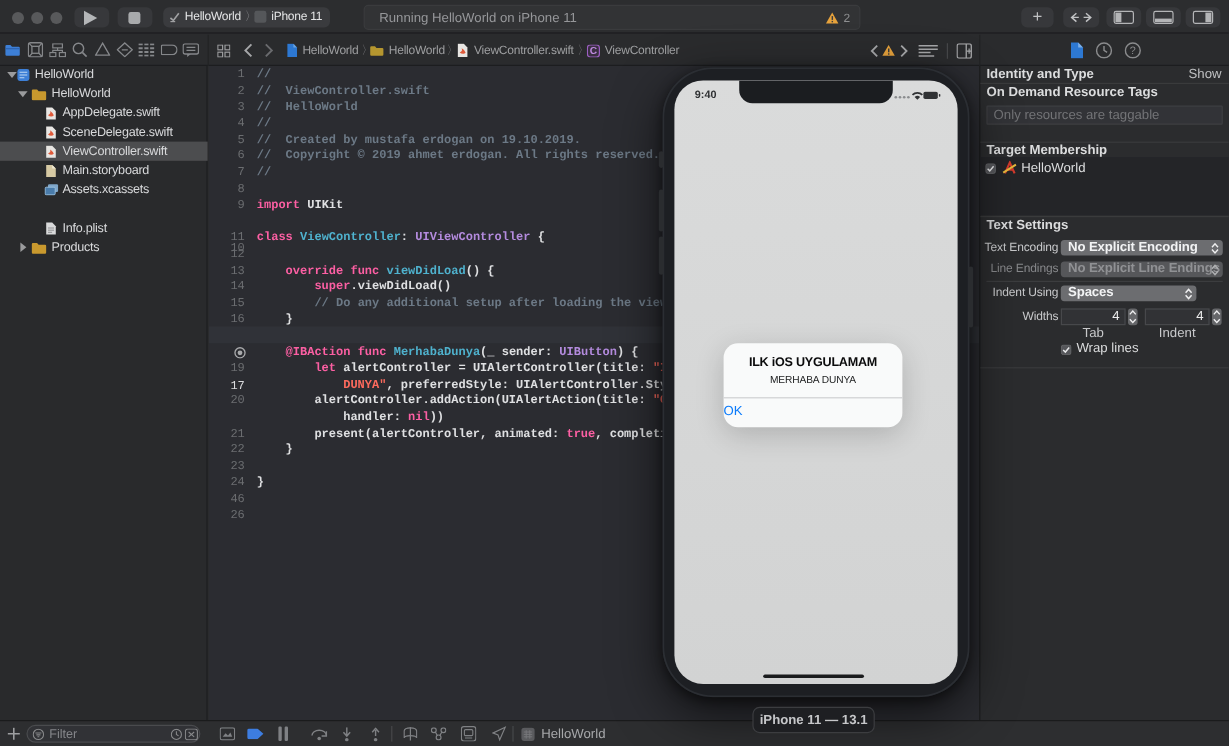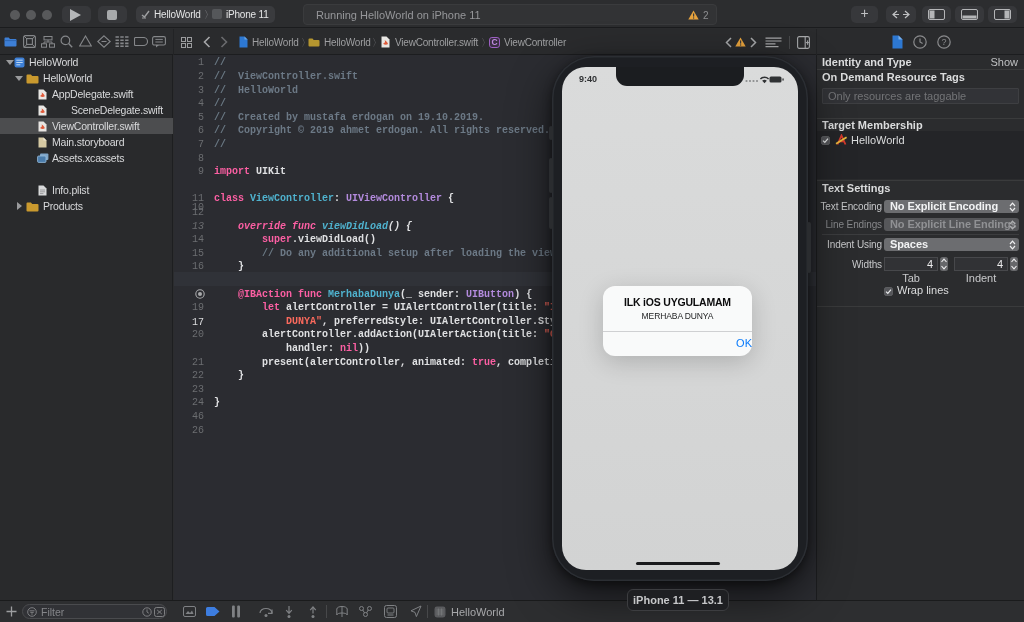--- a/index.html
+++ b/index.html
@@ -235,21 +235,21 @@
           <path d="M0.5 0.5 h5 l3 3 v7 h-8 Z" fill="#e8e6e3"></path>
           <path d="M2 7 c1.8 1.5 3.8 1.2 4.8 0.2 c-0.4-1.6-1.9-3-3.3-3.6 c0.7 1.3 0.9 2.2-1.5 3.4 Z" fill="#e05a3a"></path>
         </svg>
     <span class="abs" style="left:52px;">AppDelegate.swift</span>
   </div>
   <div class="nrow" style="top:47px;">
     <svg class="abs" style="left:38px;top:2.5px;" width="9" height="11">
           <path d="M0.5 0.5 h5 l3 3 v7 h-8 Z" fill="#e8e6e3"></path>
           <path d="M2 7 c1.8 1.5 3.8 1.2 4.8 0.2 c-0.4-1.6-1.9-3-3.3-3.6 c0.7 1.3 0.9 2.2-1.5 3.4 Z" fill="#e05a3a"></path>
         </svg>
-    <span class="abs" style="left:52px;margin-left:19px;">SceneDelegate.swift</span>
+    <span class="abs" style="left:52px;">SceneDelegate.swift</span>
   </div>
   <div class="nrow" style="top:63px;">
     <svg class="abs" style="left:38px;top:2.5px;" width="9" height="11">
           <path d="M0.5 0.5 h5 l3 3 v7 h-8 Z" fill="#e8e6e3"></path>
           <path d="M2 7 c1.8 1.5 3.8 1.2 4.8 0.2 c-0.4-1.6-1.9-3-3.3-3.6 c0.7 1.3 0.9 2.2-1.5 3.4 Z" fill="#e05a3a"></path>
         </svg>
     <span class="abs" style="left:52px;">ViewController.swift</span>
   </div>
   <div class="nrow" style="top:79px;">
     <svg class="abs" style="left:38px;top:2.5px;" width="9" height="11">
@@ -288,21 +288,21 @@
   <div class="crow" style="top:28.6px;"><span class="ln">3</span><span class="code cm">//  HelloWorld</span></div>
   <div class="crow" style="top:42.2px;"><span class="ln">4</span><span class="code cm">//</span></div>
   <div class="crow" style="top:55.8px;"><span class="ln">5</span><span class="code cm">//  Created by mustafa erdogan on 19.10.2019.</span></div>
   <div class="crow" style="top:69.4px;"><span class="ln">6</span><span class="code cm">//  Copyright © 2019 ahmet erdogan. All rights reserved.</span></div>
   <div class="crow" style="top:83.0px;"><span class="ln">7</span><span class="code cm">//</span></div>
   <div class="crow" style="top:96.6px;"><span class="ln">8</span></div>
   <div class="crow" style="top:110.2px;"><span class="ln">9</span><span class="code"><span class="kw">import</span> <b>UIKit</b></span></div>
   <div class="crow" style="top:123.8px;margin-top:22px;"><span class="ln">10</span></div>
   <div class="crow" style="top:137.4px;"><span class="ln">11</span><span class="code"><span class="kw">class</span> <span class="fn"><b>ViewController</b></span>: <span class="ty">UIViewController</span> <b>{</b></span></div>
   <div class="crow" style="top:151.0px;"><span class="ln">12</span></div>
-  <div class="crow" style="top:164.6px;font-style:italic;"><span class="ln">13</span><span class="code">    <span class="kw">override</span> <span class="kw">func</span> <span class="fn">viewDidLoad</span><b>() {</b></span></div>
+  <div class="crow" style="top:164.6px;"><span class="ln">13</span><span class="code">    <span class="kw">override</span> <span class="kw">func</span> <span class="fn">viewDidLoad</span><b>() {</b></span></div>
   <div class="crow" style="top:178.2px;"><span class="ln">14</span><span class="code">        <span class="kw">super</span><b>.viewDidLoad()</b></span></div>
   <div class="crow" style="top:191.8px;"><span class="ln">15</span><span class="code">        <span class="cm">// Do any additional setup after loading the view.</span></span></div>
   <div class="crow" style="top:205.4px;"><span class="ln">16</span><span class="code"><b>    }</b></span></div>
   <div class="crow" style="top:219.0px;"><span class="ln" style="color:#dadbdd;margin-top:42px;">17</span></div>
   <div class="crow" style="top:232.6px;"><svg class="abs" style="left:21px;top:1.5px;" width="10" height="10">
           <circle cx="5" cy="5" r="4.2" stroke="#a9aaac" stroke-width="1.1" fill="none"></circle>
           <circle cx="5" cy="5" r="2" fill="#a9aaac"></circle>
         </svg><span class="code">    <span class="kw">@IBAction</span> <span class="kw">func</span> <span class="fn">MerhabaDunya</span><b>(_ sender: </b><span class="ty">UIButton</span><b>) {</b></span></div>
   <div class="crow" style="top:246.2px;"><span class="ln">19</span><span class="code">        <span class="kw">let</span> <b>alertController = UIAlertController(title: </b><span class="st">"ILK iOS UYGULAMAM"</span><b>, message: </b><span class="st">"MERHABA </span></span></div>
   <div class="crow" style="top:259.8px;"><span class="code">            <span class="st">DUNYA"</span><b>, preferredStyle: UIAlertController.Style.alert)</b></span></div>
@@ -347,21 +347,21 @@
   </div>
   <div class="ilab" style="right:142px;top:163.5px;color:#87888b;">Line Endings</div>
   <div class="popup" style="left:67px;top:163px;width:135px;height:13px;background:#56575a;color:#909194;line-height:13px;"><span style="margin-left:6px;">No Explicit Line Endings</span>
     <svg class="abs" style="right:3px;top:1.5px;" width="7" height="10">
           <path d="M1 4 L3.5 1.2 L6 4" stroke="#aeafb1" stroke-width="1.2" fill="none"></path>
           <path d="M1 6 L3.5 8.8 L6 6" stroke="#aeafb1" stroke-width="1.2" fill="none"></path>
         </svg>
   </div>
   <div class="isep" style="left:5px;top:178.5px;width:197px;background:#3c3d3f;"></div>
   <div class="ilab" style="right:142px;top:183.5px;">Indent Using</div>
-  <div class="popup" style="left:67px;top:183px;width:135px;height:13px;background:#6c6d70;color:#f2f3f4;line-height:13px;"><span style="margin-left:6px;">Spaces</span>
+  <div class="popup" style="left:67px;top:183px;width:113px;height:13px;background:#6c6d70;color:#f2f3f4;line-height:13px;"><span style="margin-left:6px;">Spaces</span>
     <svg class="abs" style="right:3px;top:1.5px;" width="7" height="10">
           <path d="M1 4 L3.5 1.2 L6 4" stroke="#efeff0" stroke-width="1.2" fill="none"></path>
           <path d="M1 6 L3.5 8.8 L6 6" stroke="#efeff0" stroke-width="1.2" fill="none"></path>
         </svg>
   </div>
   <div class="ilab" style="right:142px;top:203.5px;margin-left:16px;">Widths</div>
   <div class="abs" style="left:67px;top:202px;width:54px;height:14px;background:#313235;border:1px solid #47484b;font-size:11px;color:#ececed;line-height:12px;text-align:right;padding-right:4px;">4</div>
   <div class="abs" style="left:123px;top:202px;width:8px;height:14px;background:#66676a;border-radius:2.5px;">
         <svg width="8" height="14">
           <path d="M1.5 5 L4 2.2 L6.5 5" stroke="#efeff0" stroke-width="1.1" fill="none"></path>
@@ -480,20 +480,20 @@
     <div class="abs" style="left:207px;top:9px;">
       <svg width="15" height="8">
             <rect x="0.5" y="0.5" width="12" height="6" rx="1.5" fill="#303234"></rect>
             <rect x="13.4" y="2.3" width="1.3" height="2.4" rx="0.6" fill="#303234"></rect>
           </svg>
     </div>
     <div class="abs" id="alert">
       <div style="padding-top:10px;font-size:10.5px;font-weight:bold;color:#0b0b0c;letter-spacing:-0.2px;">ILK iOS UYGULAMAM</div>
       <div style="padding-top:3px;font-size:8.5px;color:#1c1d1e;letter-spacing:-0.1px;">MERHABA DUNYA</div>
       <div class="abs" style="left:0;top:45px;width:149px;height:0.8px;background:#cfd0d2;"></div>
-      <div class="abs" style="left:0;top:46px;width:149px;height:24px;font-size:11px;color:#0b7bfb;line-height:23px;text-align:right;">OK</div>
+      <div class="abs" style="left:0;top:46px;width:149px;height:24px;font-size:11px;color:#0b7bfb;line-height:23px;text-align:left;">OK</div>
     </div>
     <div class="abs" style="left:74px;top:495px;width:84px;height:3px;border-radius:2px;background:#1a1b1d;"></div>
   </div>
 </div>
 <div class="abs" id="simlabel">iPhone 11 — 13.1</div>
 
 </div>
 
 </body></html>

